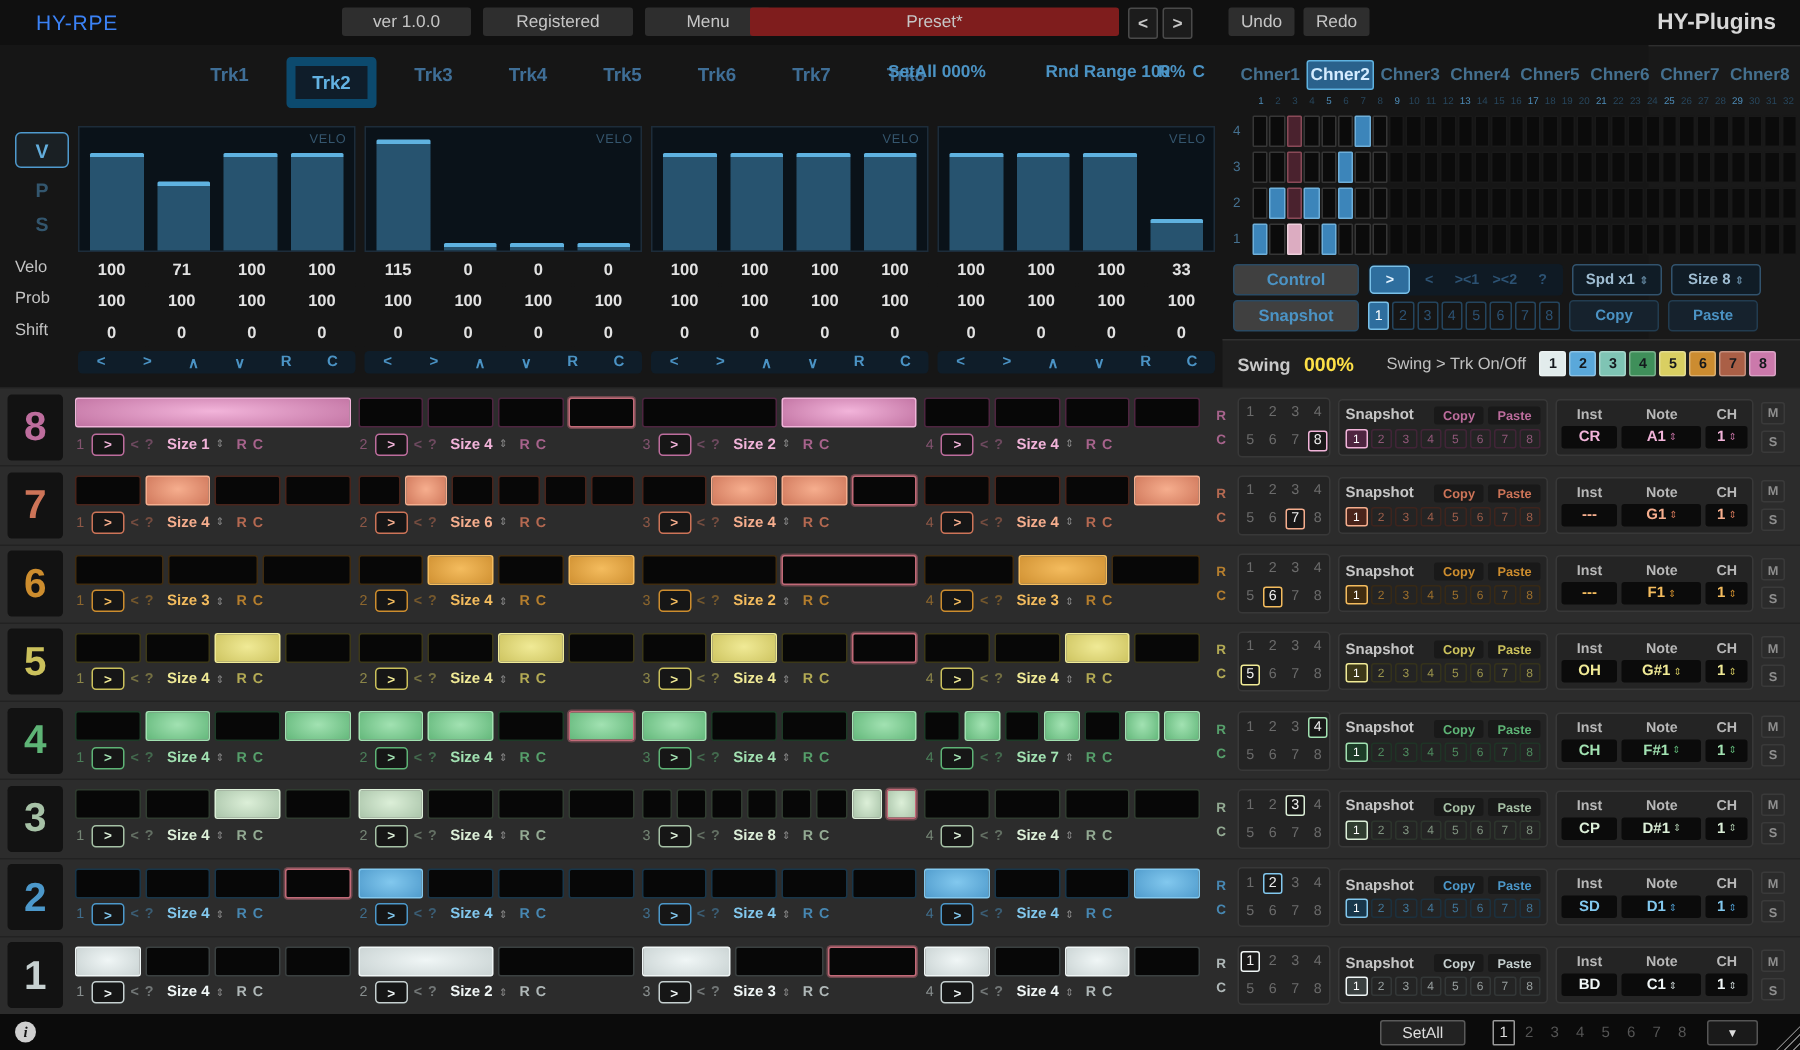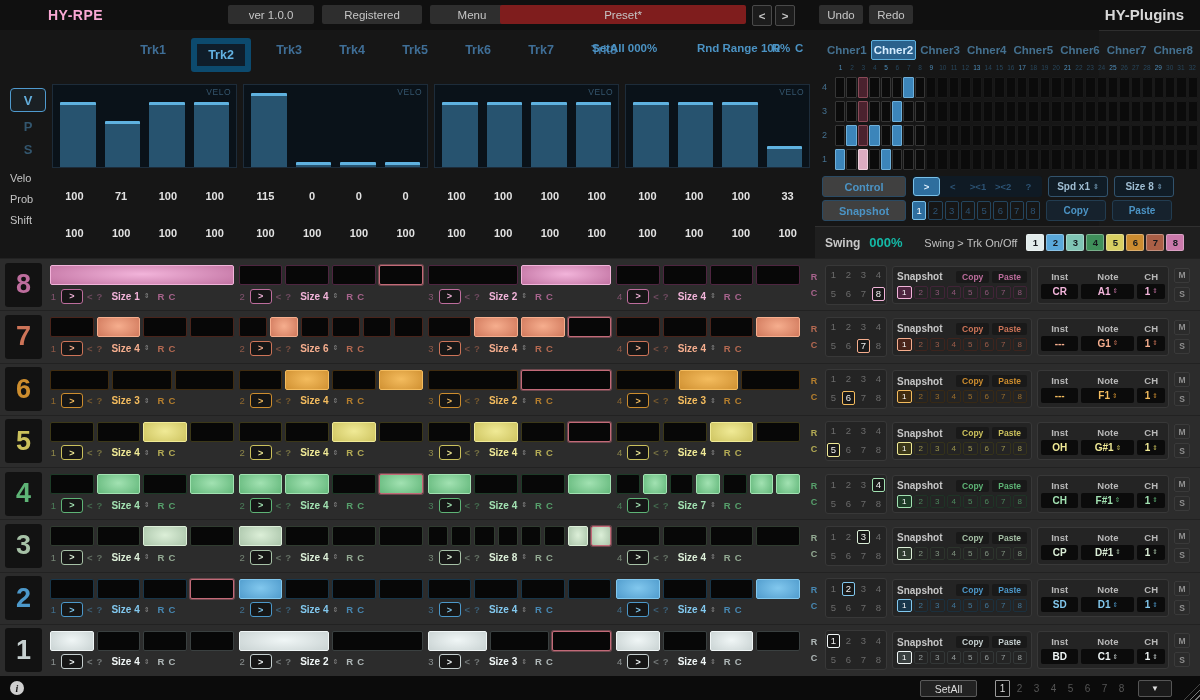--- a/index.html
+++ b/index.html
@@ -1,20 +1,20 @@
 <!DOCTYPE html>
 <html><head>
 <meta charset="utf-8">
 <style>
   html,body{margin:0;padding:0}
   body{width:1200px;height:700px;background:#1a1a1a;font-family:"Liberation Sans",sans-serif;overflow:hidden;position:relative;color:#ccc}
   #root{position:absolute;inset:0;background:#191919}
   
   #topbar{position:absolute;left:0;top:0;width:1200px;height:30px;background:#101010;border-bottom:1px solid #2e2e2e}
-  #app-title{position:absolute;left:48px;top:7px;font-size:14px;font-weight:bold;color:#f9a8d4;letter-spacing:.5px}
+  #app-title{position:absolute;left:24px;top:7px;font-size:14px;font-weight:normal;color:#3b82f6;letter-spacing:.5px}
   .tbtn{position:absolute;top:5px;height:19px;background:#2e2e2e;color:#c6c6c6;font-size:11.5px;display:flex;align-items:center;justify-content:center;border-radius:2px}
   #ver-btn{left:228px;width:86px}
   #reg-btn{left:322px;width:100px}
   #menu-btn{left:430px;width:84px}
   #preset-btn{left:500px;width:246px;background:#7f1d1d}
   #prev-btn{left:752px;width:18px;background:#1c1c1c;border:1px solid #4a4a4a;font-weight:bold}
   #next-btn{left:775px;width:18px;background:#1c1c1c;border:1px solid #4a4a4a;font-weight:bold}
   #undo-btn{left:819px;width:44px}
   #redo-btn{left:869px;width:44px}
   #brand{position:absolute;right:16px;top:6px;font-size:15px;font-weight:bold;color:#d8d8d8}
@@ -30,21 +30,21 @@
   .modeoff{position:absolute;left:21px;width:14px;text-align:center;color:#33566e;font-size:13px;font-weight:bold}
   #mode-p{top:89px}#mode-s{top:112px}
   .vallbl{position:absolute;left:10px;font-size:11px;color:#c4c4c4}
   #lbl-velo{top:142px}#lbl-prob{top:163px}#lbl-shift{top:184px}
   
   #vel-panels{position:absolute;left:52px;top:54px;width:758px;display:flex;gap:6px}
   .vpanel{flex:1;display:flex;flex-direction:column}
   .vbars{height:82px;background:#0a1219;border:1px solid #1d2c3a;position:relative;display:flex;align-items:flex-end;gap:9px;padding:0 7px}
   .vbar{flex:1;background:linear-gradient(to bottom,#5fb2e0 0 3px,#27536f 3px);border-radius:1px 1px 0 0}
   .vlabel{position:absolute;top:2px;right:5px;font-size:8.5px;color:#35566e;letter-spacing:.5px}
-  .vrow{height:19px;margin-top:18px;display:flex;gap:2px}
+  .vrow{height:19px;margin-top:2px;display:flex;gap:2px}
   .vcell{flex:1;background:#161616;color:#e2e2e2;font-size:11px;font-weight:bold;display:flex;align-items:center;justify-content:center}
   .vnav{height:15px;margin-top:3px;background:#0f1d29;border-radius:3px;display:flex}
   .vnavbtn{flex:1;color:#4b93c4;font-size:10px;font-weight:bold;display:flex;align-items:center;justify-content:center}
   
   #chner-tabs{position:absolute;left:824px;top:10px;width:372px;display:flex;gap:1px}
   .chtab{flex:1;text-align:center;font-size:11.5px;font-weight:bold;color:#44708f;padding:3px 0;border:1px solid transparent}
   .chtab.sel{background:#2a618c;color:#d4ecff;border:1px solid #5fb2e0;border-radius:2px}
   #mini-grid{position:absolute;left:822px;top:34px;width:376px;height:108px}
   #grid-colnums{position:absolute;left:13px;top:0;right:0;display:grid;grid-template-columns:repeat(32,1fr)}
   #grid-colnums span{font-size:6.5px;color:#27465c;text-align:center}
@@ -65,21 +65,21 @@
   .mode{flex:1;color:#2c5273;font-size:9.5px;font-weight:bold;display:flex;align-items:center;justify-content:center}
   .mode.sel{background:#2e6e9e;color:#e2f2ff;border:1px solid #79c0e8;border-radius:3px}
   .ddbox{width:58px;background:#101c26;border:1px solid #32536d;border-radius:3px;color:#9fbdd2;font-size:10px;font-weight:bold;display:flex;align-items:center;justify-content:center;gap:3px}
   .ddstep{font-size:7px;color:#5c7e96}
   #snap-slots{width:128px;display:flex;gap:2px;padding:1px 0}
   .slot{flex:1;border:1px solid #24455e;border-radius:2px;color:#2c5273;font-size:9.5px;display:flex;align-items:center;justify-content:center}
   .slot.sel{background:#2e6e9e;color:#fff;border-color:#79c0e8}
   .cpbtn{width:58px;background:#16222d;border:1px solid #223c50;border-radius:3px;color:#4b93c4;font-size:10px;font-weight:bold;display:flex;align-items:center;justify-content:center}
   #swing-row{position:absolute;left:815px;top:196px;width:385px;height:32px;background:#1f1f1f;border-top:1px solid #303030;display:flex;align-items:center;gap:9px;padding-left:10px;box-sizing:border-box}
   #swing-lbl{font-size:12px;color:#c8c8c8;font-weight:bold}
-  #swing-val{font-size:13px;font-weight:bold;color:#14b8a6;width:46px}
+  #swing-val{font-size:13px;font-weight:bold;color:#fde047;width:46px}
   #swing-trk-lbl{font-size:11px;color:#c0c0c0}
   #swing-boxes{display:flex;gap:2px}
   .tbox{width:16px;height:15px;border-radius:2px;font-size:9.5px;font-weight:bold;color:#14181c;display:flex;align-items:center;justify-content:center;border:1px solid rgba(255,255,255,.3)}
   
   #seq{position:absolute;left:0;top:258px;width:1200px;height:418px;background:#2c2c2c;display:flex;flex-direction:column}
   .srow{flex:1;display:flex;align-items:center;border-top:1px solid #222}
   .slabel{width:37px;height:44px;margin-left:5px;background:#121212;border-radius:3px;color:var(--c);font-size:27px;font-weight:bold;display:flex;align-items:center;justify-content:center;flex:none}
   .sgroups{width:762px;flex:none;display:flex;gap:5px;padding:0 4px 0 8px;box-sizing:border-box}
   .sgroup{flex:1;display:flex;flex-direction:column;gap:3px;min-width:0}
   .scells{display:flex;gap:3px;height:20px}

